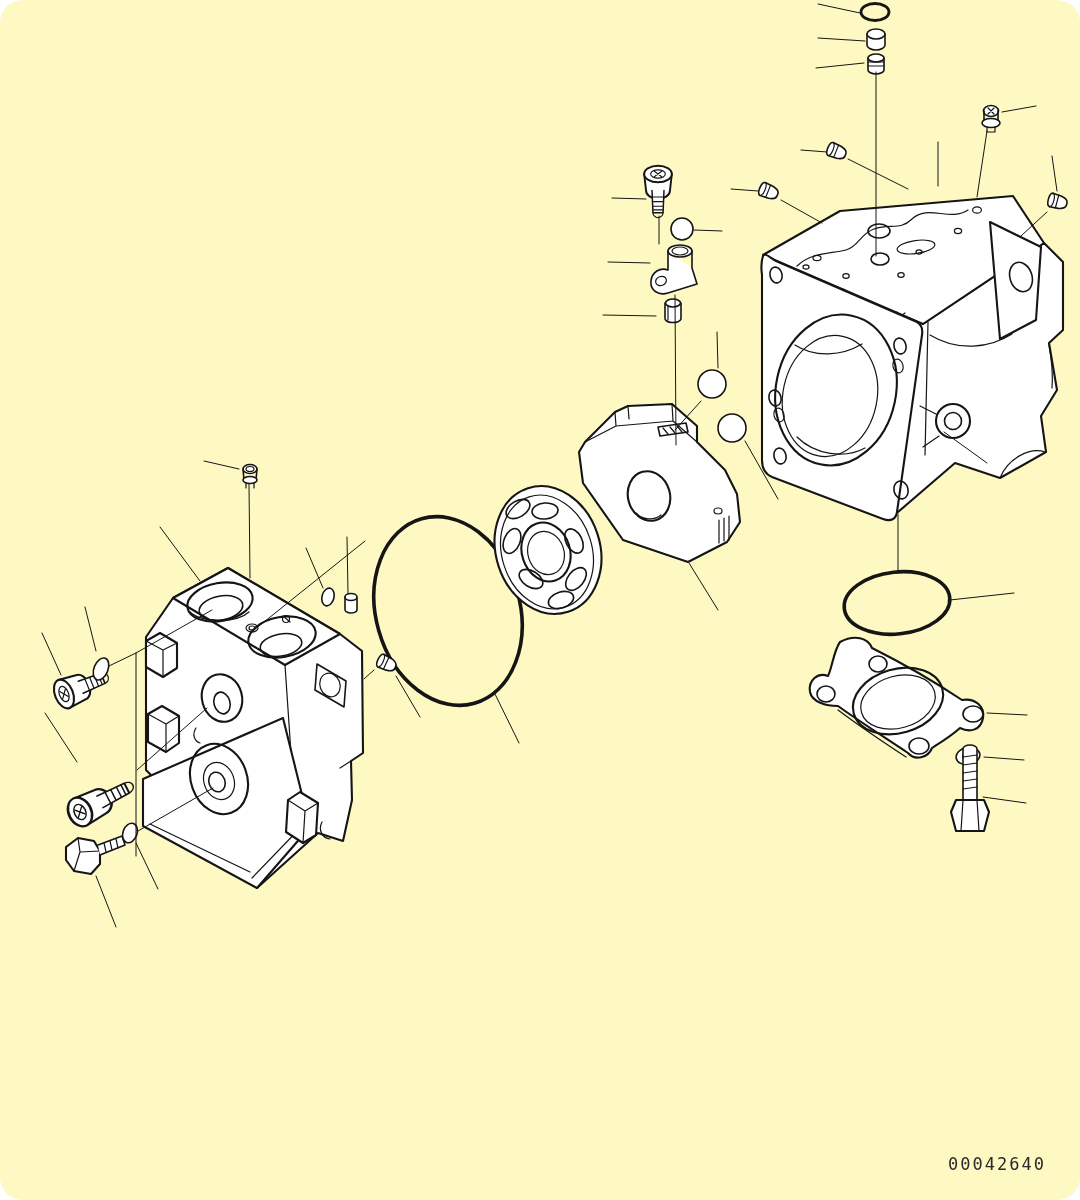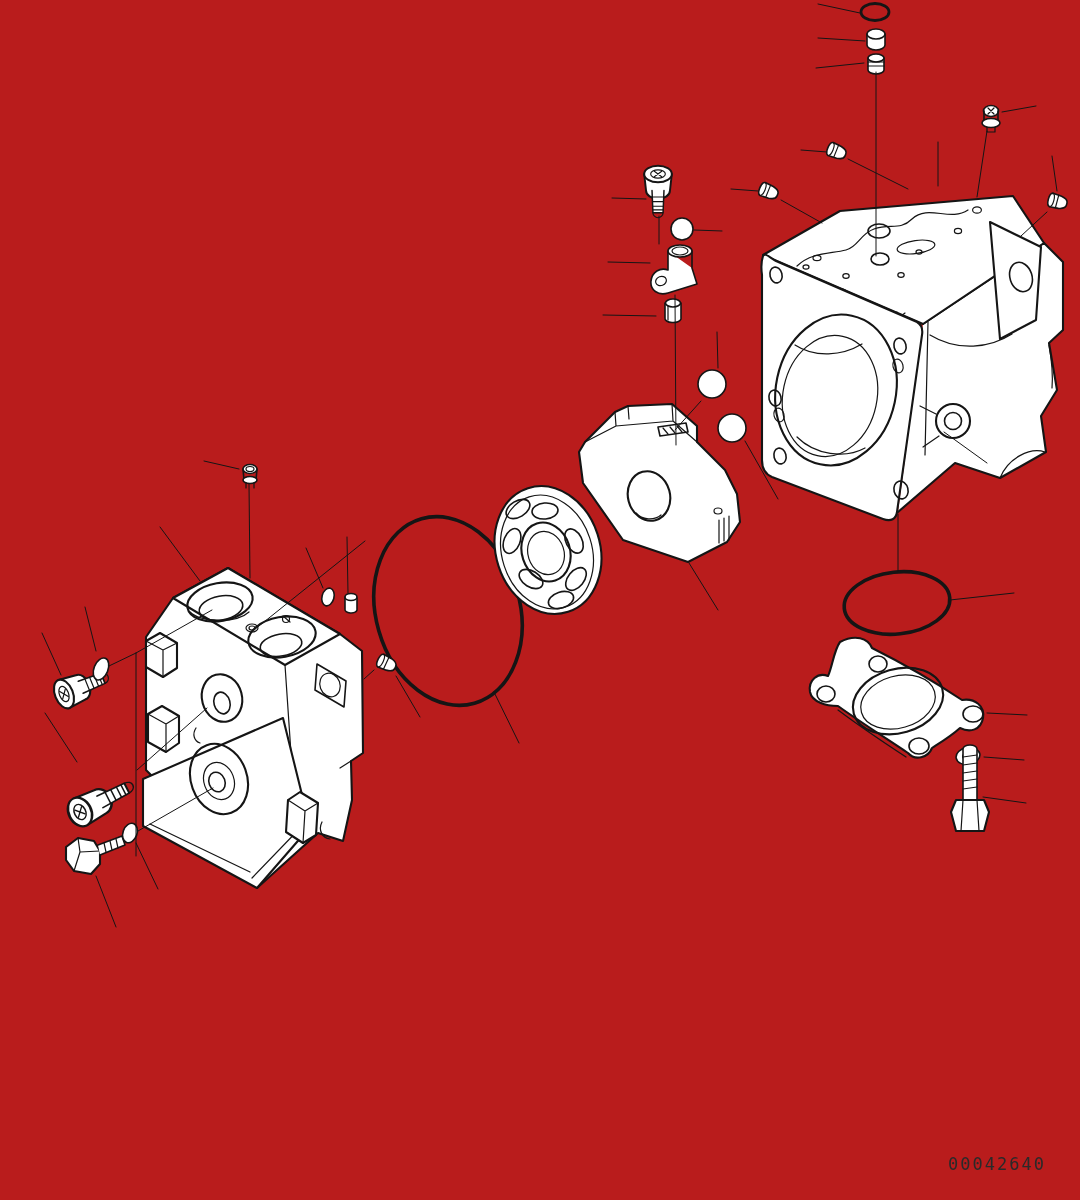--- a/index.html
+++ b/index.html
@@ -1,17 +1,17 @@
 <!DOCTYPE html>
 <html><head>
 <meta charset="utf-8">
 <style>
   html,body{margin:0;padding:0;background:#fff;}
-  .stage{position:relative;width:1080px;height:1200px;background:#b91c1c;overflow:hidden;
-         font-family:"DejaVu Sans Mono", monospace;}
+  .stage{position:relative;width:1080px;height:1200px;background:#fef9c3;overflow:hidden;
+         font-family:"DejaVu Sans Mono", monospace;border-radius:23px;}
   svg{display:block}
   svg *{stroke:#151515;fill:none;stroke-linecap:round;stroke-linejoin:round;}
   .s1{stroke-width:1.2}
   .s2{stroke-width:2.1}
   .s3{stroke-width:1.6}
   .thin{stroke-width:1;stroke:#222}
   .oring{stroke-width:3.6}
   .oring2{stroke-width:2.8}
   .fw{fill:#ffffff}
   .fignum{font-family:"DejaVu Sans Mono",monospace;font-size:17px;fill:#2a2a2a;stroke:none;letter-spacing:2px;}

